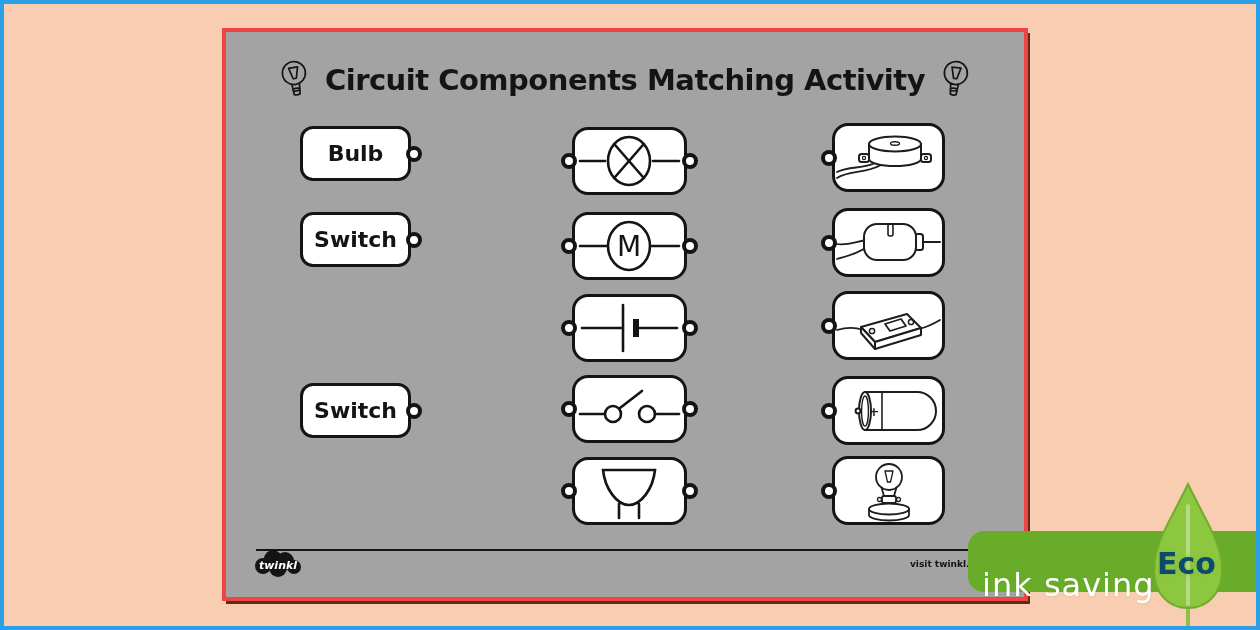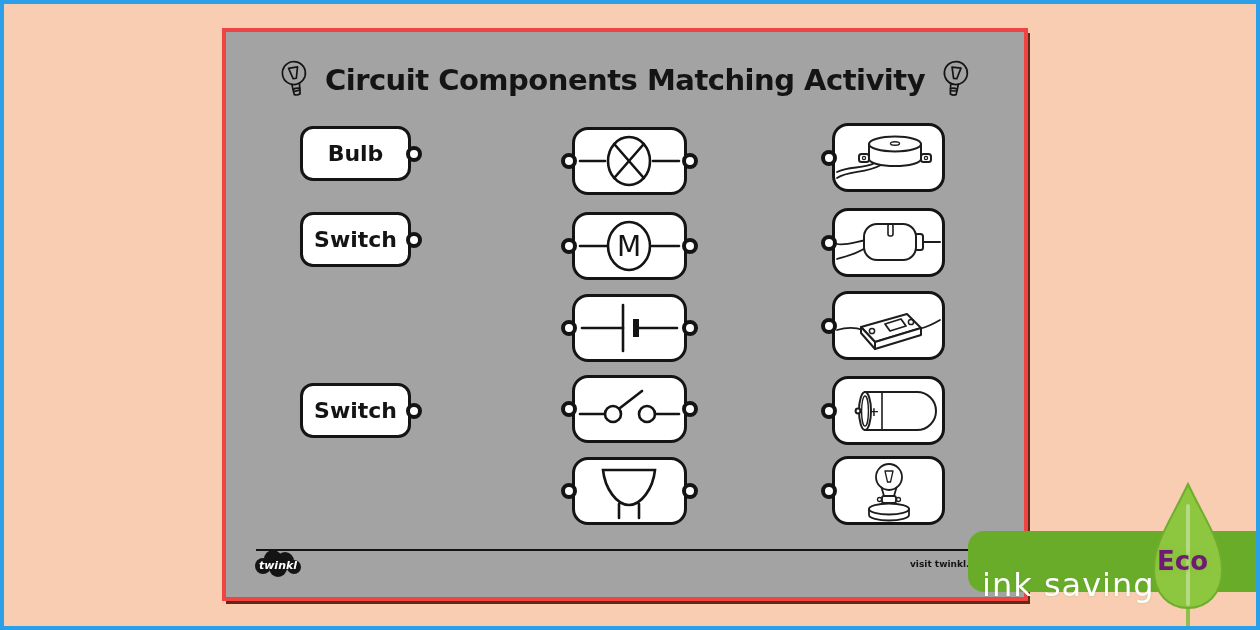--- a/index.html
+++ b/index.html
@@ -60,21 +60,21 @@
     background:#69ac2a;border-radius:16px 0 0 16px;z-index:10;
   }
   .ink-text{
     position:absolute;left:982px;top:566px;z-index:12;
     font-size:32px;color:#ffffff;letter-spacing:1px;
     text-shadow:0 0 2px rgba(90,150,30,.35);
   }
   .eco-leaf{position:absolute;left:1146px;top:478px;z-index:11;}
   .eco-text{
     position:absolute;left:1157px;top:546px;z-index:13;
-    font-weight:bold;font-size:26px;color:#701a75;
+    font-weight:bold;font-size:30px;color:#0c4a6e;
     text-shadow:0 0 5px rgba(141,198,63,.95),0 0 2px rgba(120,180,50,.8);
   }
 </style>
 </head>
 <body>
 
 <div class="page">
 
   <div class="title-row">
     <svg class="bulb-doodle tilt-l" width="32" height="42" viewBox="0 0 32 42" fill="none" stroke="#141414" stroke-width="1.7" stroke-linejoin="round" stroke-linecap="round">

